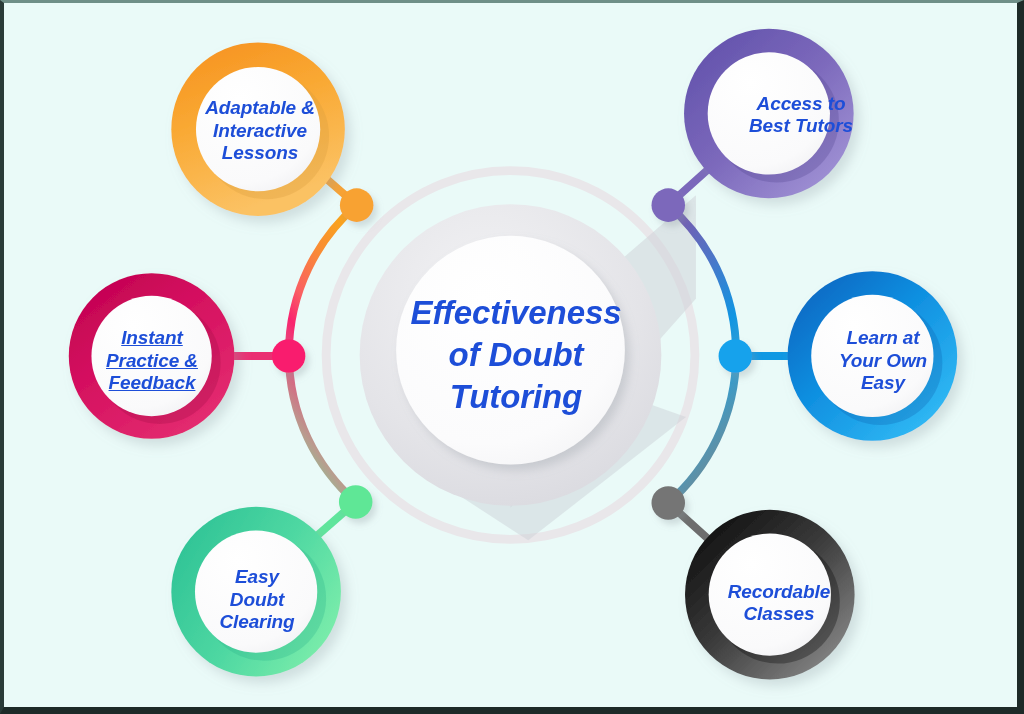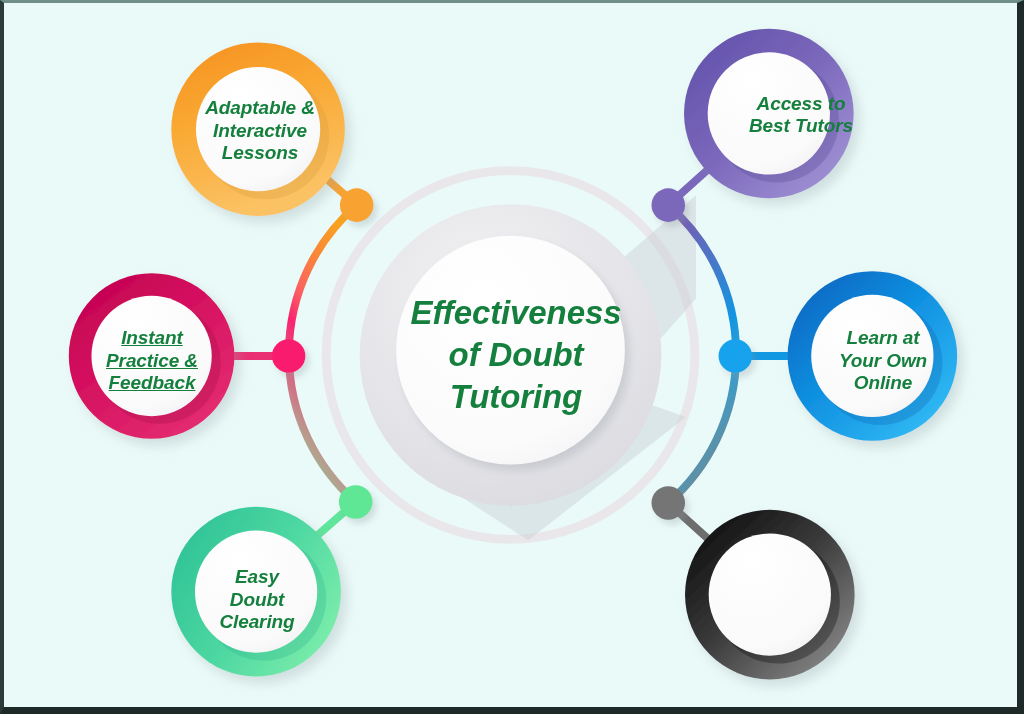--- a/index.html
+++ b/index.html
@@ -37,21 +37,21 @@
   }
 
   .node-label {
     position: absolute;
     display: flex;
     align-items: center;
     justify-content: center;
     text-align: center;
     font-weight: bold;
     font-style: italic;
-    color: #15803d;
+    color: #1d4ed8;
     line-height: 1.18;
     letter-spacing: -0.1px;
     pointer-events: none;
     white-space: pre-line;
   }
 
   .leaf-label {
     font-size: 19px;
     width: 150px;
     height: 150px;
@@ -227,16 +227,18 @@
 
   <div class="node-label leaf-label" style="left:178px; top:522px;">Easy
 Doubt
 Clearing</div>
 
   <div class="node-label leaf-label" style="left:722px; top:37px;">Access to
 Best Tutors</div>
 
   <div class="node-label leaf-label" style="left:804px; top:283px;">Learn at
 Your Own
-Online</div>
-
+Easy</div>
+
+  <div class="node-label leaf-label" style="left:700px; top:525px;">Recordable
+Classes</div>
 
 </div>
 
 </body></html>

